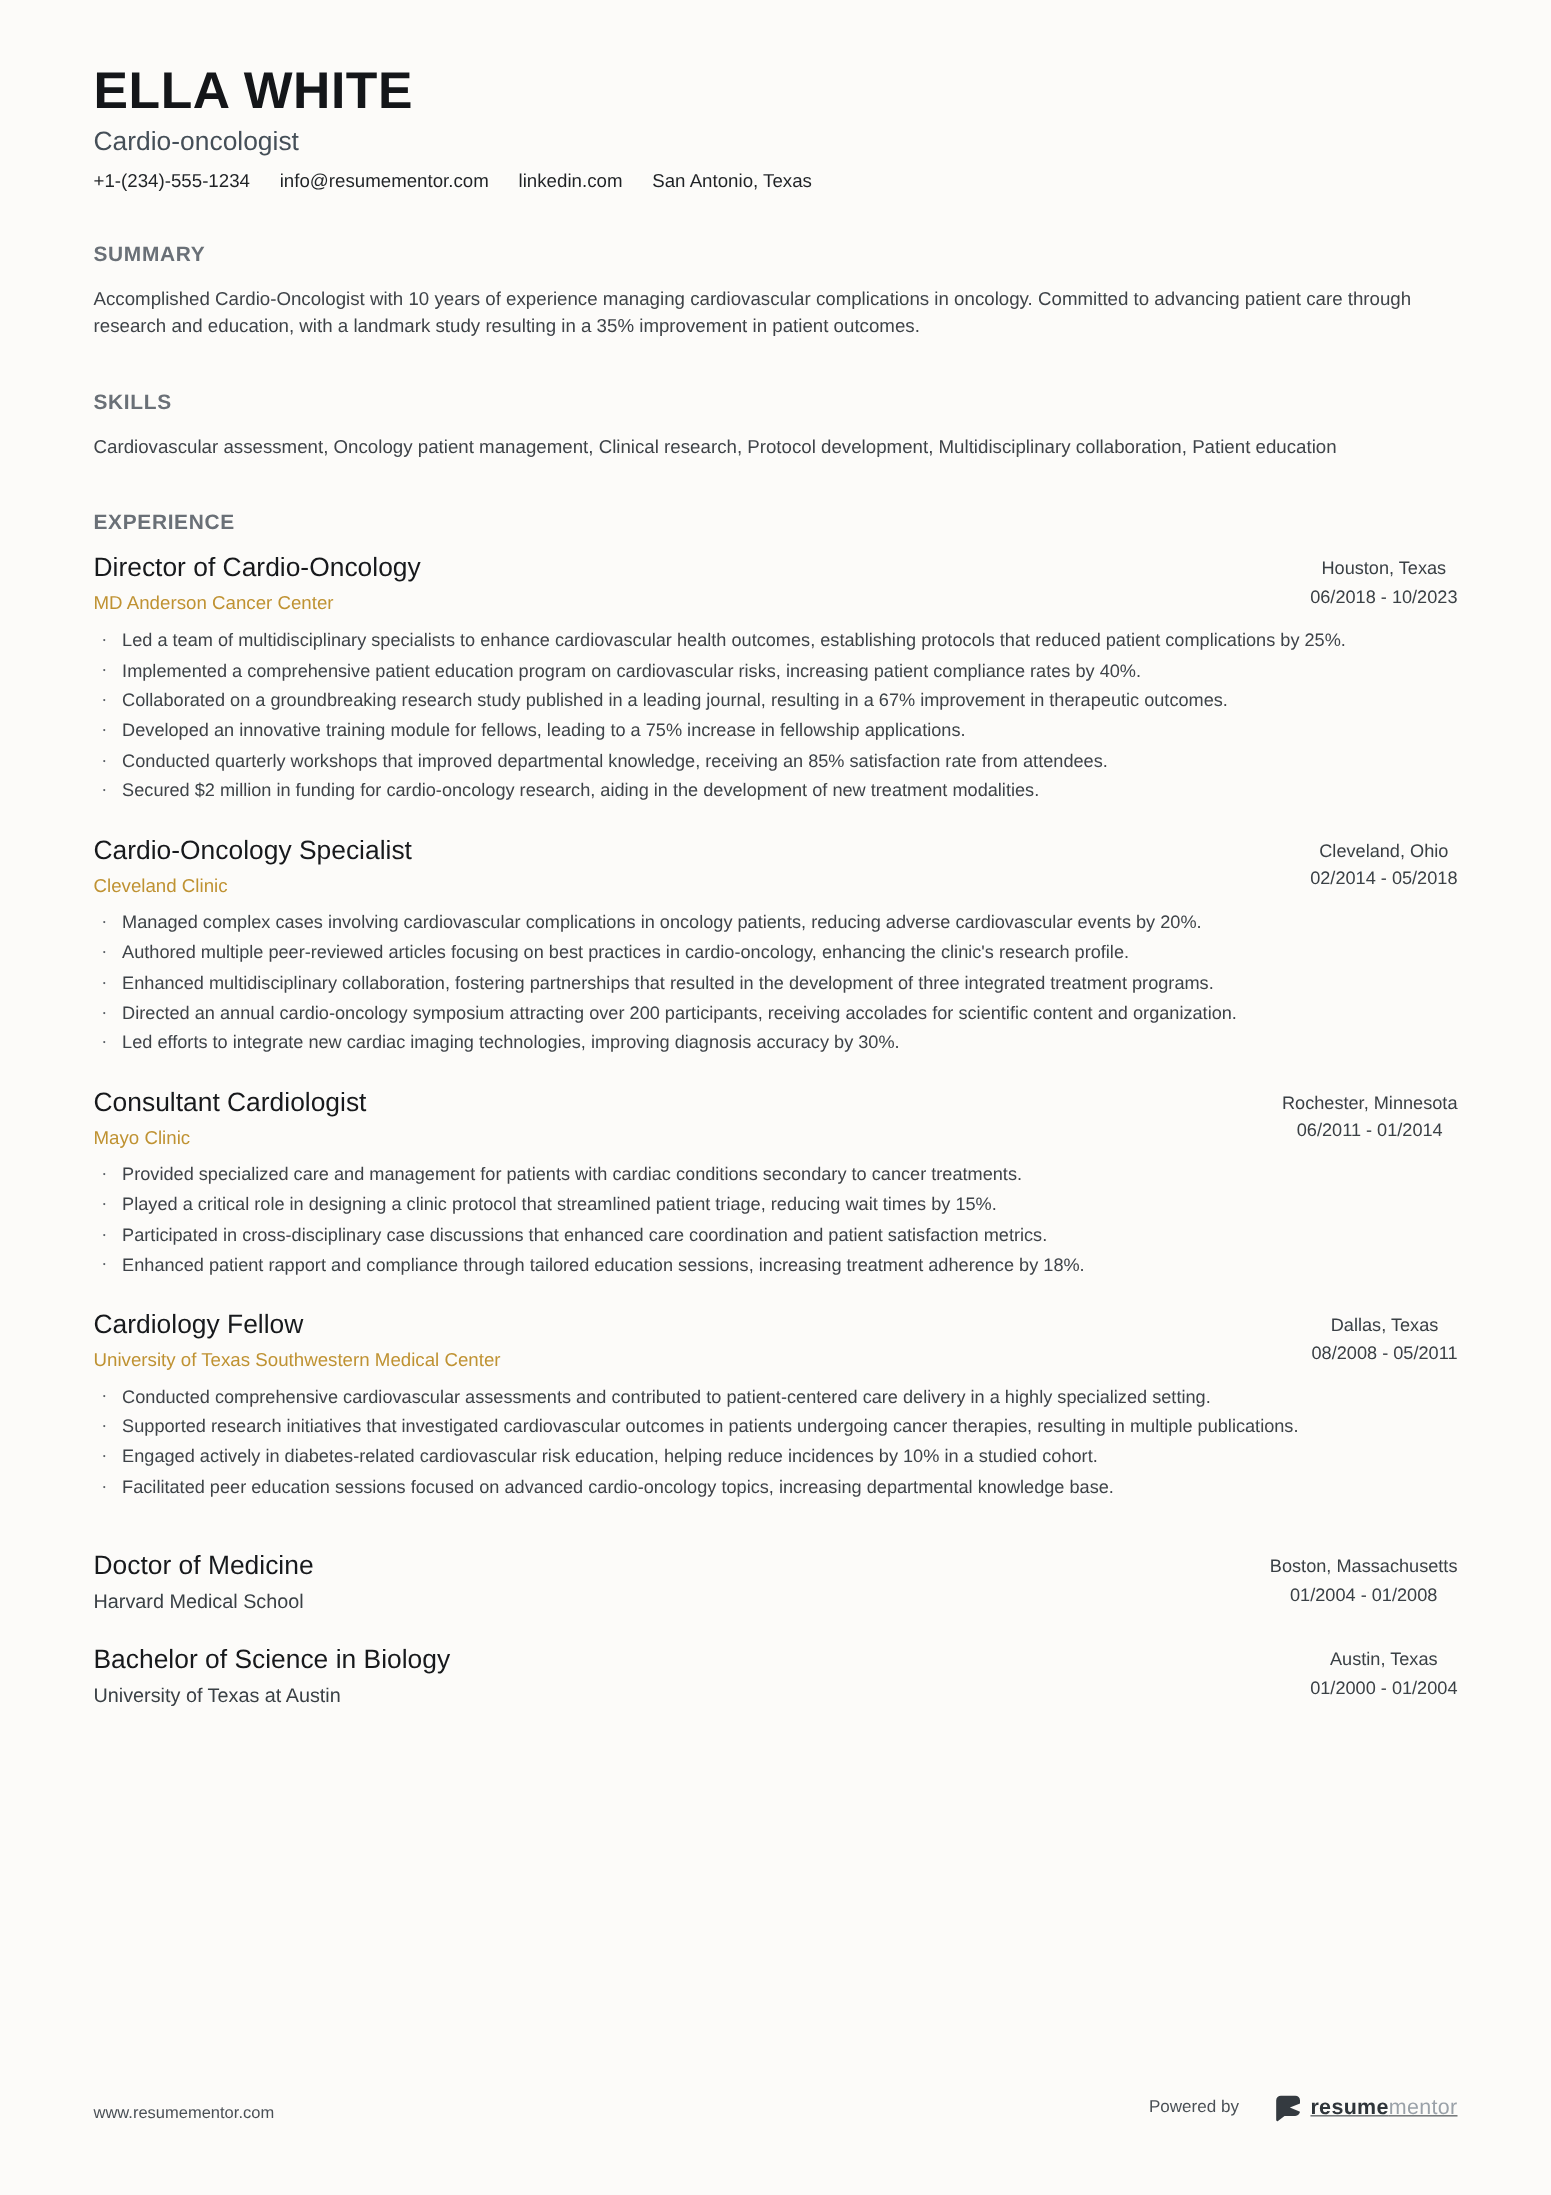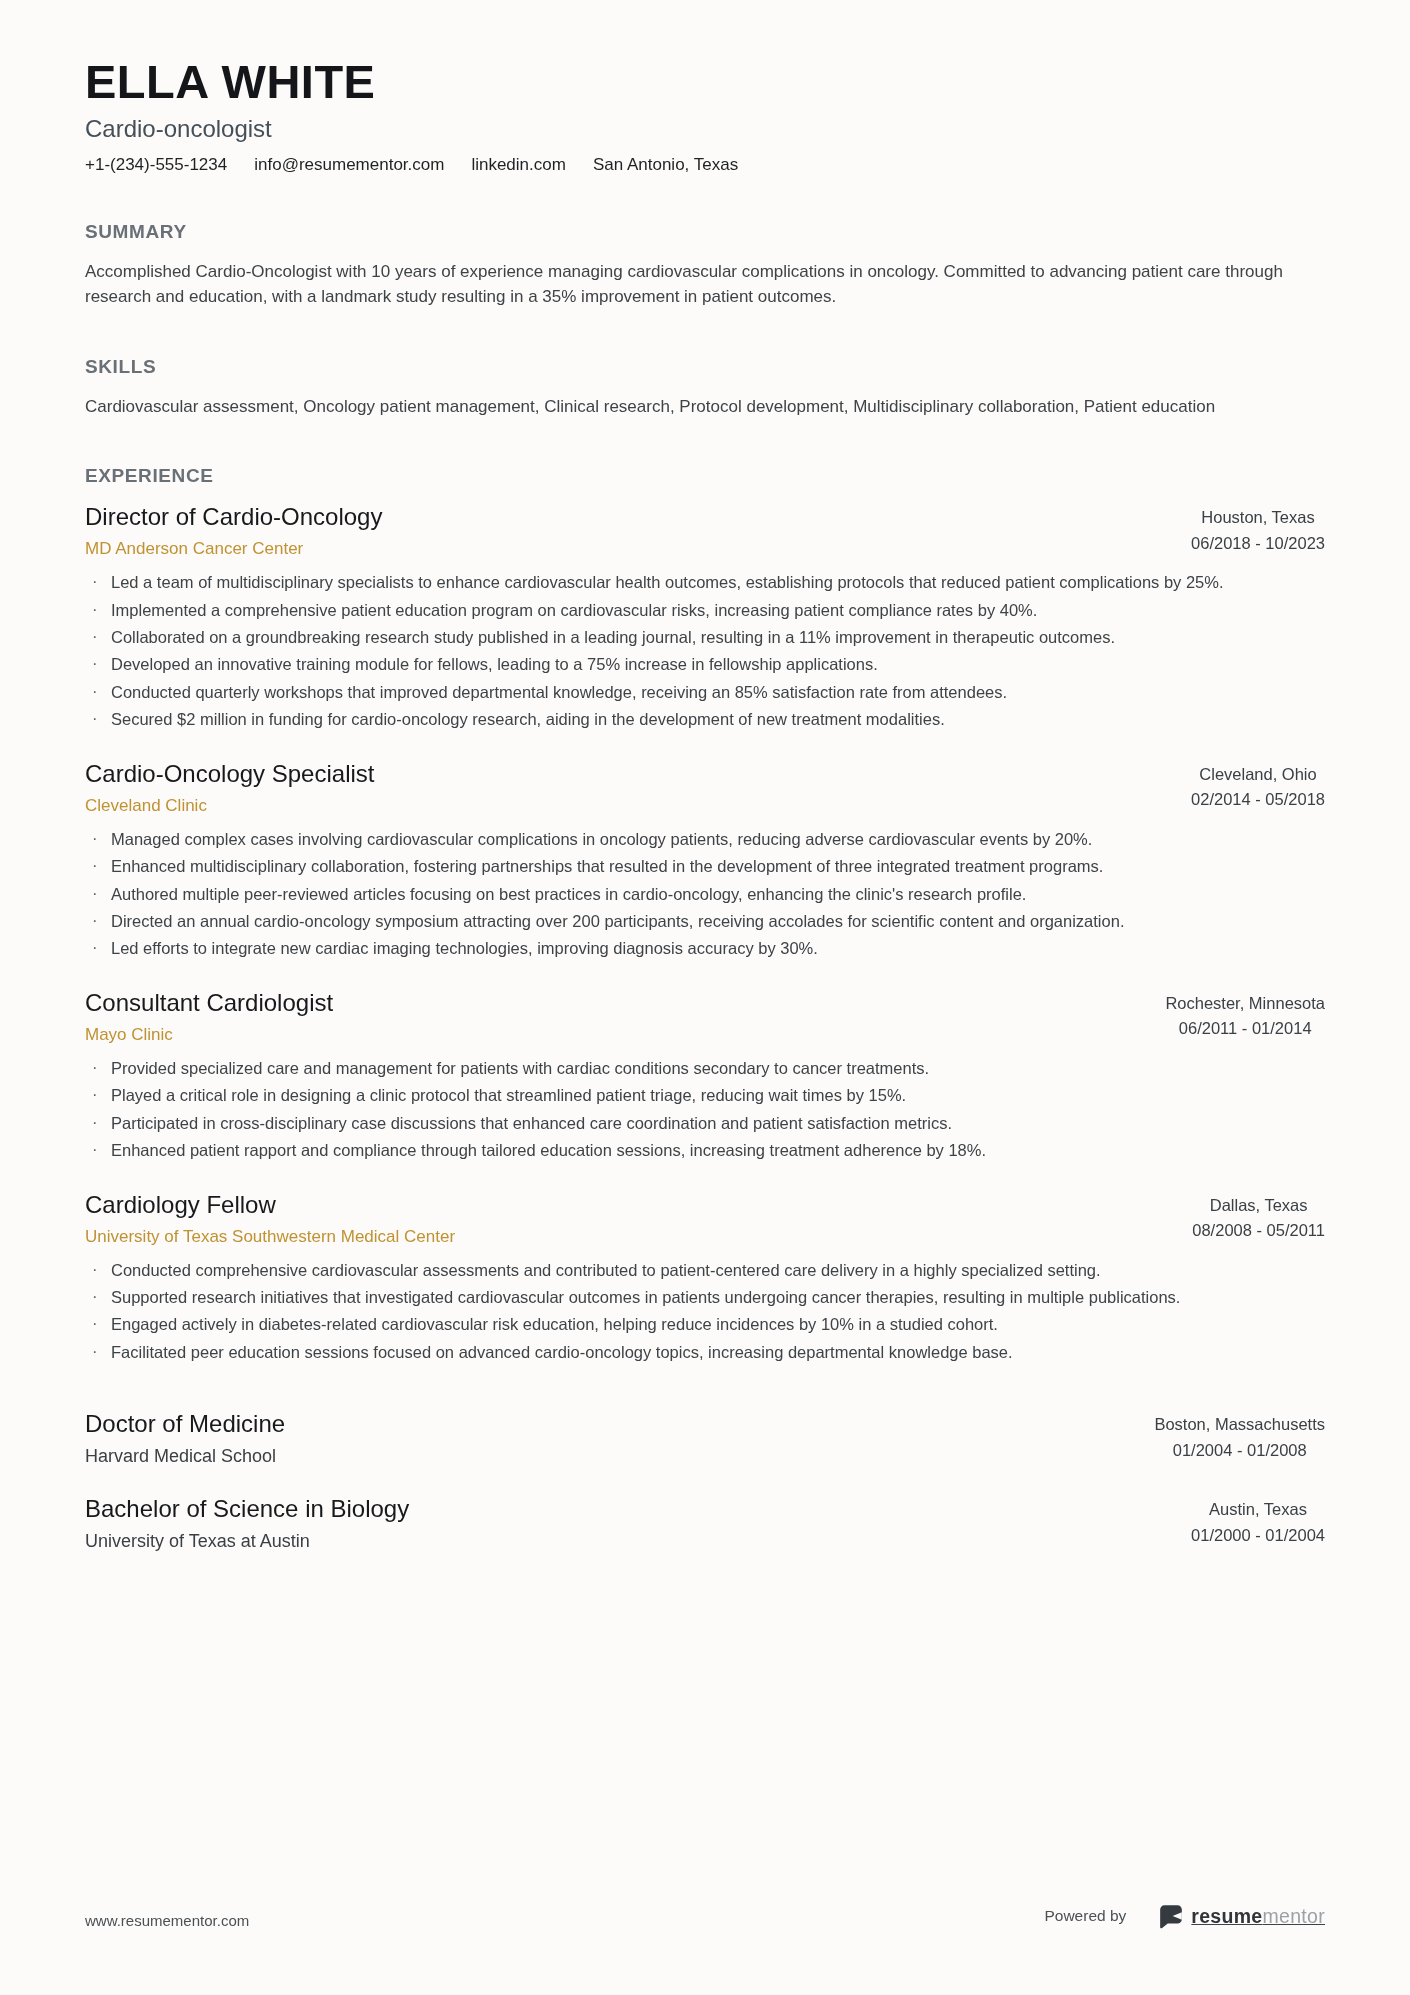--- a/index.html
+++ b/index.html
@@ -182,42 +182,42 @@
           <div class="job-company">MD Anderson Cancer Center</div>
         </div>
         <div class="job-meta">
           <div>Houston, Texas</div>
           <div>06/2018 - 10/2023</div>
         </div>
       </div>
       <ul class="bullets">
         <li>Led a team of multidisciplinary specialists to enhance cardiovascular health outcomes, establishing protocols that reduced patient complications by 25%.</li>
         <li>Implemented a comprehensive patient education program on cardiovascular risks, increasing patient compliance rates by 40%.</li>
-        <li>Collaborated on a groundbreaking research study published in a leading journal, resulting in a 11% improvement in therapeutic outcomes.</li>
+        <li>Collaborated on a groundbreaking research study published in a leading journal, resulting in a 67% improvement in therapeutic outcomes.</li>
         <li>Developed an innovative training module for fellows, leading to a 75% increase in fellowship applications.</li>
         <li>Conducted quarterly workshops that improved departmental knowledge, receiving an 85% satisfaction rate from attendees.</li>
         <li>Secured $2 million in funding for cardio-oncology research, aiding in the development of new treatment modalities.</li>
       </ul>
     </div>
 
     <div class="job">
       <div class="job-header">
         <div>
           <h3 class="job-role">Cardio-Oncology Specialist</h3>
           <div class="job-company">Cleveland Clinic</div>
         </div>
         <div class="job-meta">
           <div>Cleveland, Ohio</div>
           <div>02/2014 - 05/2018</div>
         </div>
       </div>
       <ul class="bullets">
         <li>Managed complex cases involving cardiovascular complications in oncology patients, reducing adverse cardiovascular events by 20%.</li>
+        <li>Authored multiple peer-reviewed articles focusing on best practices in cardio-oncology, enhancing the clinic's research profile.</li>
         <li>Enhanced multidisciplinary collaboration, fostering partnerships that resulted in the development of three integrated treatment programs.</li>
-        <li>Authored multiple peer-reviewed articles focusing on best practices in cardio-oncology, enhancing the clinic's research profile.</li>
         <li>Directed an annual cardio-oncology symposium attracting over 200 participants, receiving accolades for scientific content and organization.</li>
         <li>Led efforts to integrate new cardiac imaging technologies, improving diagnosis accuracy by 30%.</li>
       </ul>
     </div>
 
     <div class="job">
       <div class="job-header">
         <div>
           <h3 class="job-role">Consultant Cardiologist</h3>
           <div class="job-company">Mayo Clinic</div>

